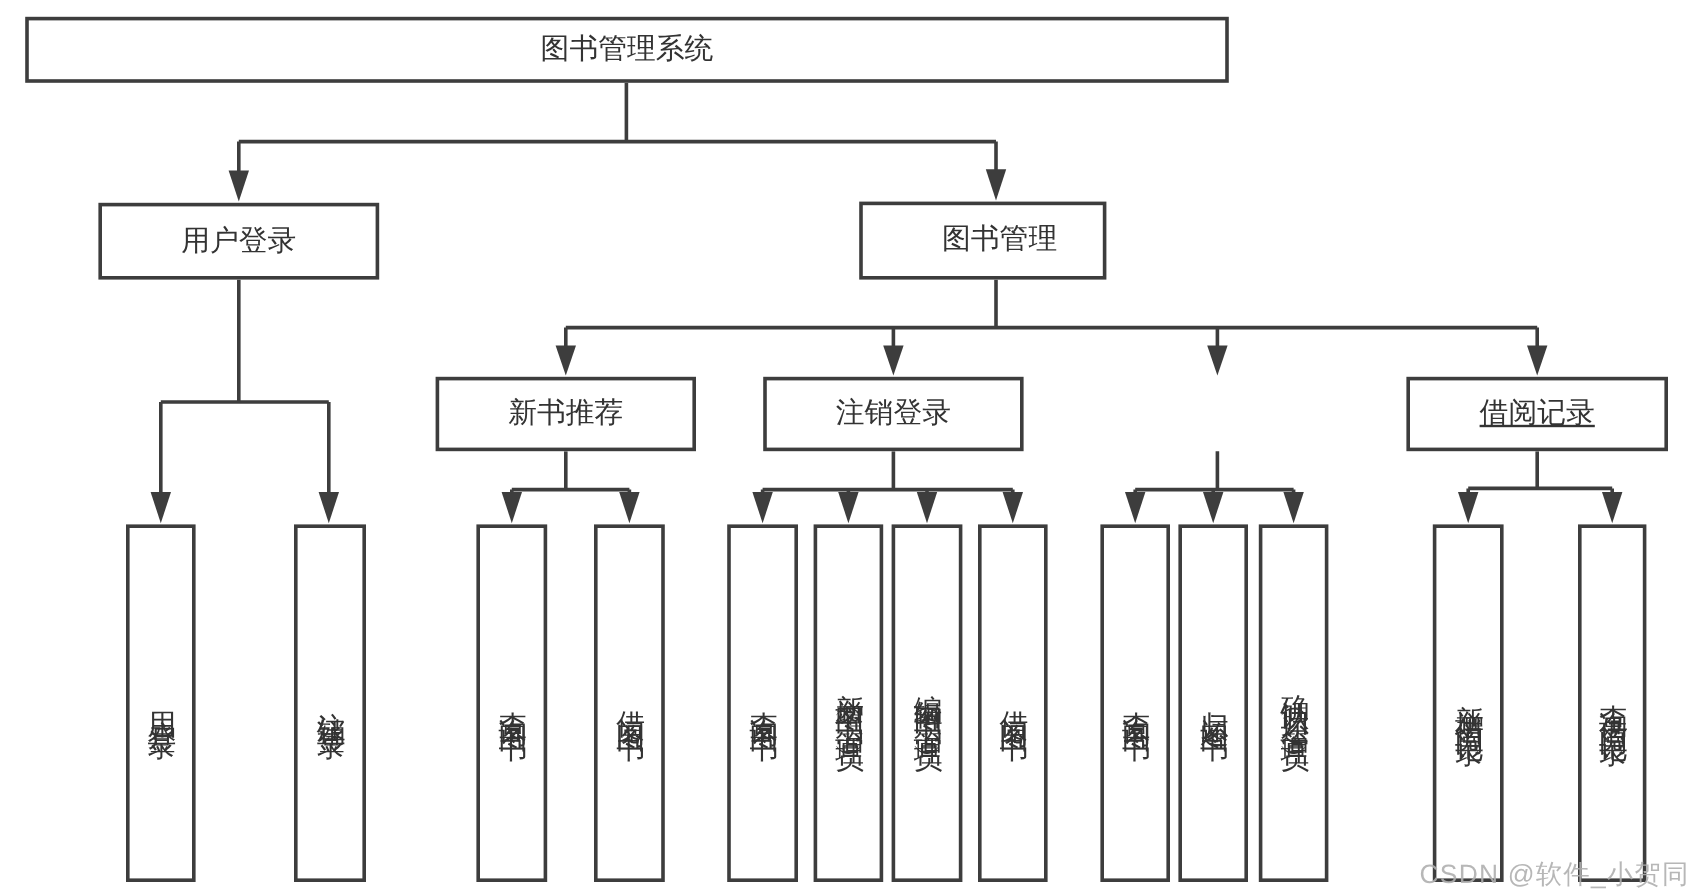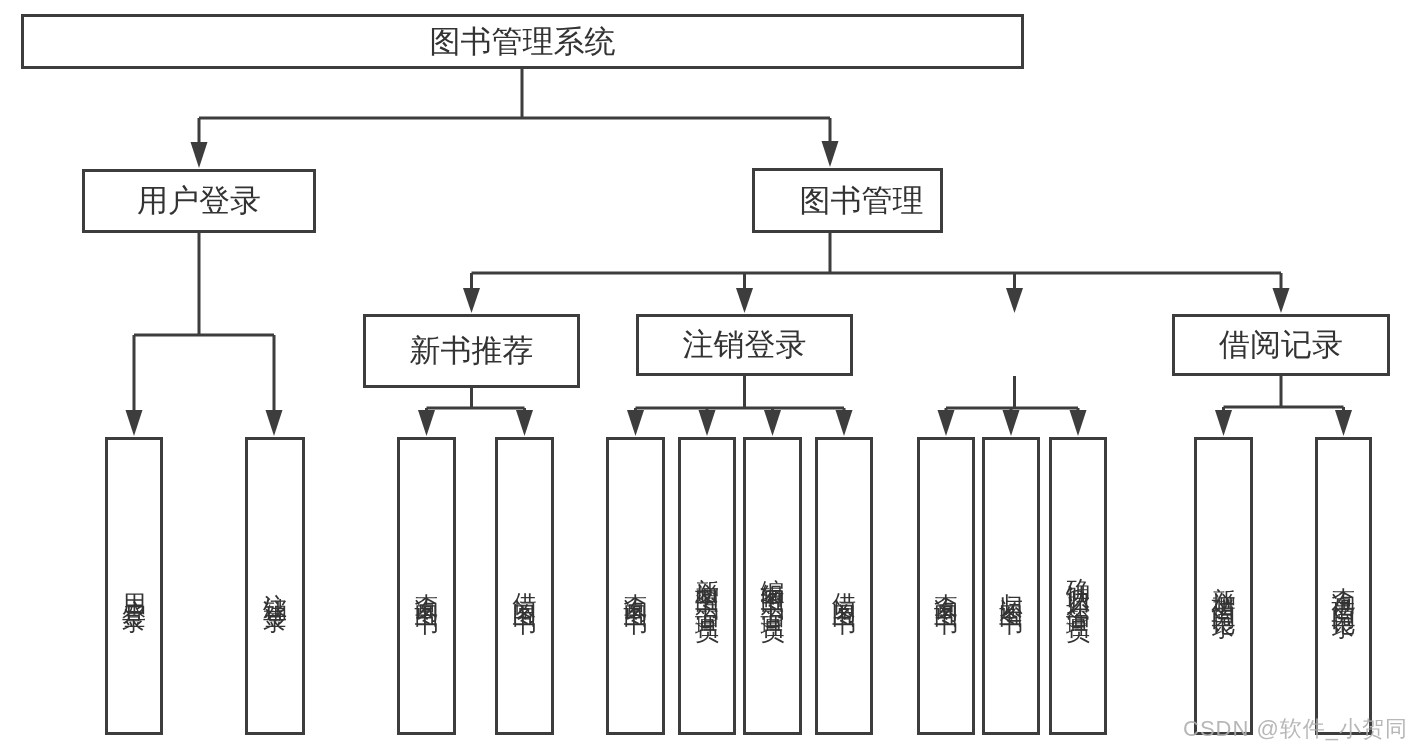--- a/index.html
+++ b/index.html
@@ -6,36 +6,36 @@
   body{
     width:1405px;height:747px;overflow:hidden;
     font-family:"Liberation Sans","DejaVu Sans",sans-serif;
   }
   .canvas{position:relative;width:1405px;height:747px;background:#ffffff;}
   .connectors{position:absolute;left:0;top:0;width:1405px;height:747px;z-index:1;}
   .node{
     position:absolute;box-sizing:border-box;z-index:2;
     border:3px solid #3d3d3d;background:#ffffff;color:#333333;
     display:flex;align-items:center;justify-content:center;
-    font-size:31px;line-height:1.2;white-space:nowrap;
+    font-size:24px;line-height:1.2;white-space:nowrap;
   }
   .leaf{
     writing-mode:vertical-rl;text-orientation:mixed;
     font-size:24px;letter-spacing:6px;white-space:normal;line-height:1;
   }
   
   .b-root{left:21px;top:14px;width:1003px;height:55px;}
   
   .b-userlogin{left:82px;top:169px;width:234px;height:64px;}
-  .b-bookmgmt{left:752px;top:168px;width:191px;height:65px;padding-left:28px;}
+  .b-bookmgmt{left:716px;top:168px;width:206px;height:65px;padding-left:28px;}
   
-  .b-newrec{left:363px;top:314px;width:217px;height:74px;}
+  .b-newrec{left:363px;top:314px;width:217px;height:62px;}
   .b-borrow{left:636px;top:314px;width:217px;height:62px;}
   .b-current{left:903px;top:314px;width:222px;height:62px;}
-  .b-records{left:1172px;top:314px;width:218px;height:62px;}
+  .b-records{left:1172px;top:314px;width:218px;height:62px;text-decoration:underline;}
   
   .l-1{left:105px;top:437px;width:58px;height:298px;}
   .l-2{left:245px;top:437px;width:60px;height:298px;}
   .l-3{left:397px;top:437px;width:59px;height:298px;}
   .l-4{left:495px;top:437px;width:59px;height:298px;}
   .l-5{left:606px;top:437px;width:59px;height:298px;}
   .l-6{left:678px;top:437px;width:58px;height:298px;}
   .l-7{left:743px;top:437px;width:59px;height:298px;}
   .l-8{left:815px;top:437px;width:58px;height:298px;}
   .l-9{left:917px;top:437px;width:58px;height:298px;}

